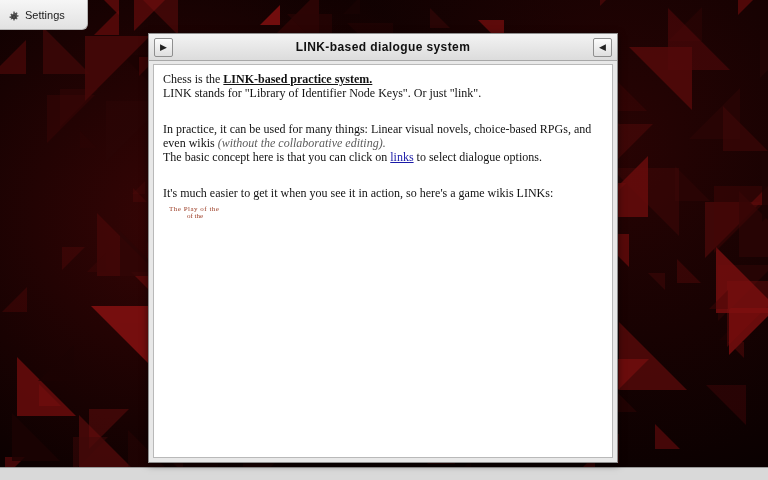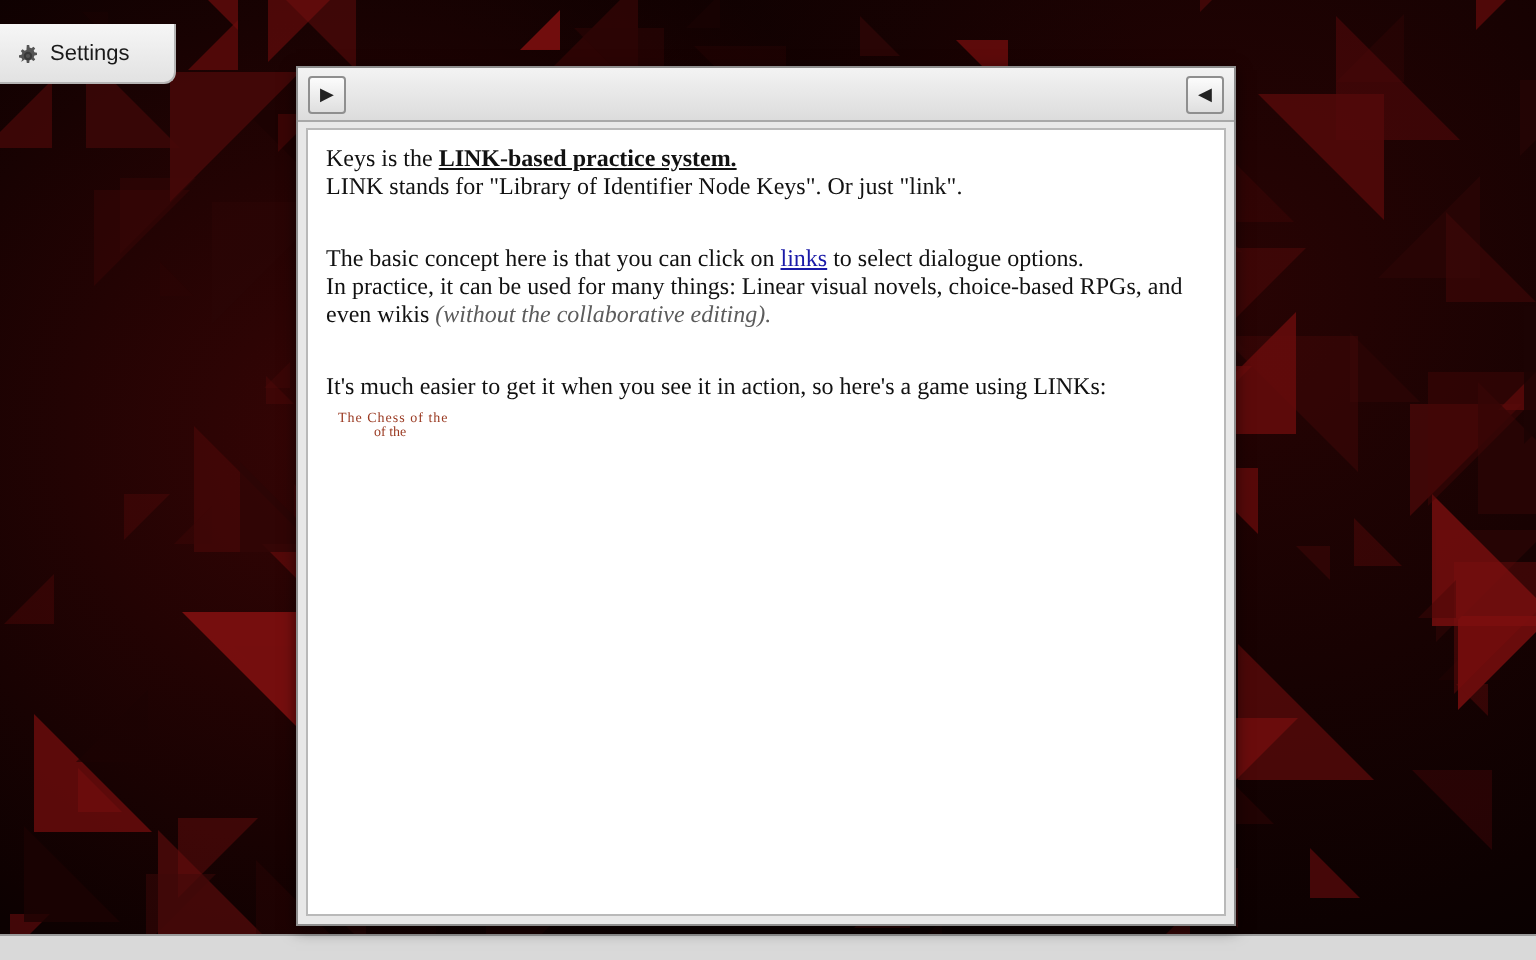--- a/index.html
+++ b/index.html
@@ -44,21 +44,21 @@
     width: 768px;
     height: 12px;
     background: #d9d9d9;
     border-top: 1px solid #9a9a9a;
   }
 
   
   .settings-bar {
     position: absolute;
     left: 0;
-    top: 12px;
+    top: 0;
     width: 88px;
     height: 30px;
     background: linear-gradient(#f6f6f6, #e2e2e2);
     border-right: 1px solid #b5b5b5;
     border-bottom: 1px solid #b5b5b5;
     border-bottom-right-radius: 6px;
     display: flex;
     align-items: center;
     gap: 5px;
     padding-left: 8px;
@@ -385,48 +385,49 @@
     </span>
     <span class="label">Settings</span>
   </div>
 
   <div class="window">
 
     <div class="titlebar">
       <div class="nav-btn left">
         <span>▶</span>
       </div>
+      <div class="title-text">LINK-based  dialogue  system</div>
       <div class="nav-btn right">
         <span>◀</span>
       </div>
     </div>
 
     <div class="content">
 
       <p class="line">
-        <span>Keys is the </span><span class="bold-u">LINK-based practice system.</span>
+        <span>Chess is the </span><span class="bold-u">LINK-based practice system.</span>
       </p>
 
       <p class="line">LINK stands for "Library of Identifier Node Keys". Or just "link".</p>
 
       <div class="spacer-lg"></div>
+
+      <p class="line">
+        <span>In practice, it can be used for many things: Linear visual novels, choice-based RPGs, and even wikis </span><span class="italic-gray">(without the collaborative editing).</span>
+      </p>
 
       <p class="line">
         <span>The basic concept here is that you can click on </span><span class="link">links</span><span> to select dialogue options.</span>
       </p>
 
-      <p class="line">
-        <span>In practice, it can be used for many things: Linear visual novels, choice-based RPGs, and even wikis </span><span class="italic-gray">(without the collaborative editing).</span>
-      </p>
-
       <div class="spacer-lg"></div>
 
-      <p class="line">It's much easier to get it when you see it in action, so here's a game using LINKs:</p>
+      <p class="line">It's much easier to get it when you see it in action, so here's a game wikis LINKs:</p>
 
       <div class="logo">
-        <div class="l1">The Chess of the</div>
+        <div class="l1">The Play of the</div>
         <div class="l3">of the</div>
       </div>
 
 
     </div>
   </div>
 </div>
 
 </body></html>

